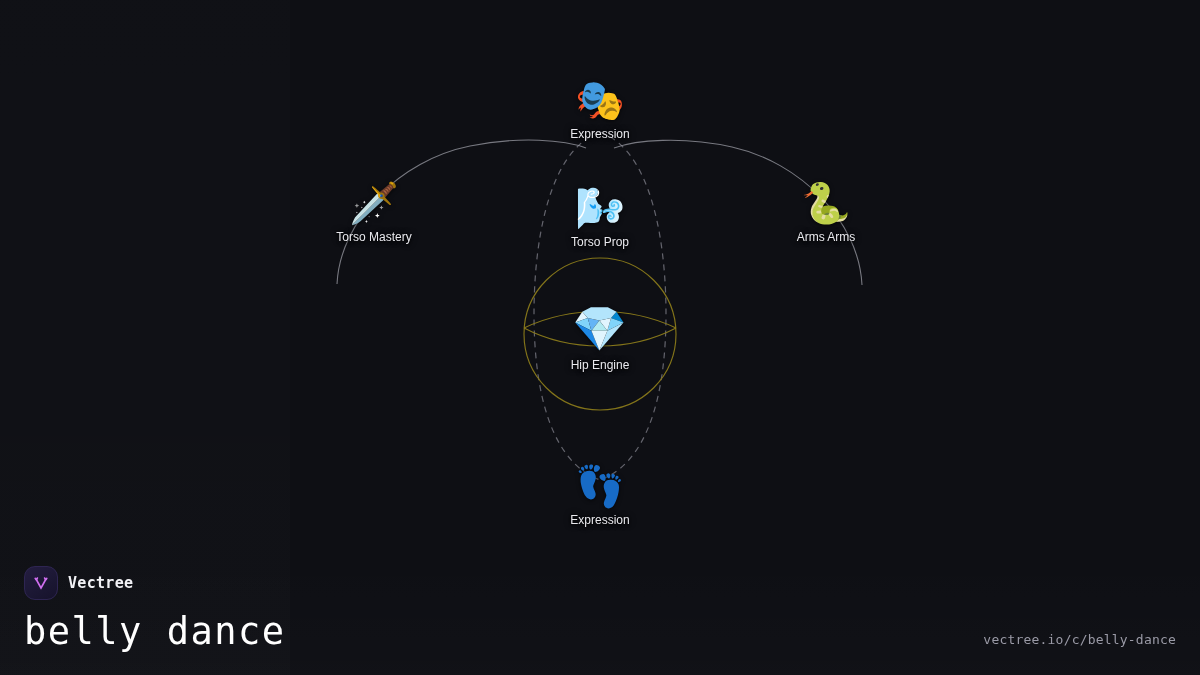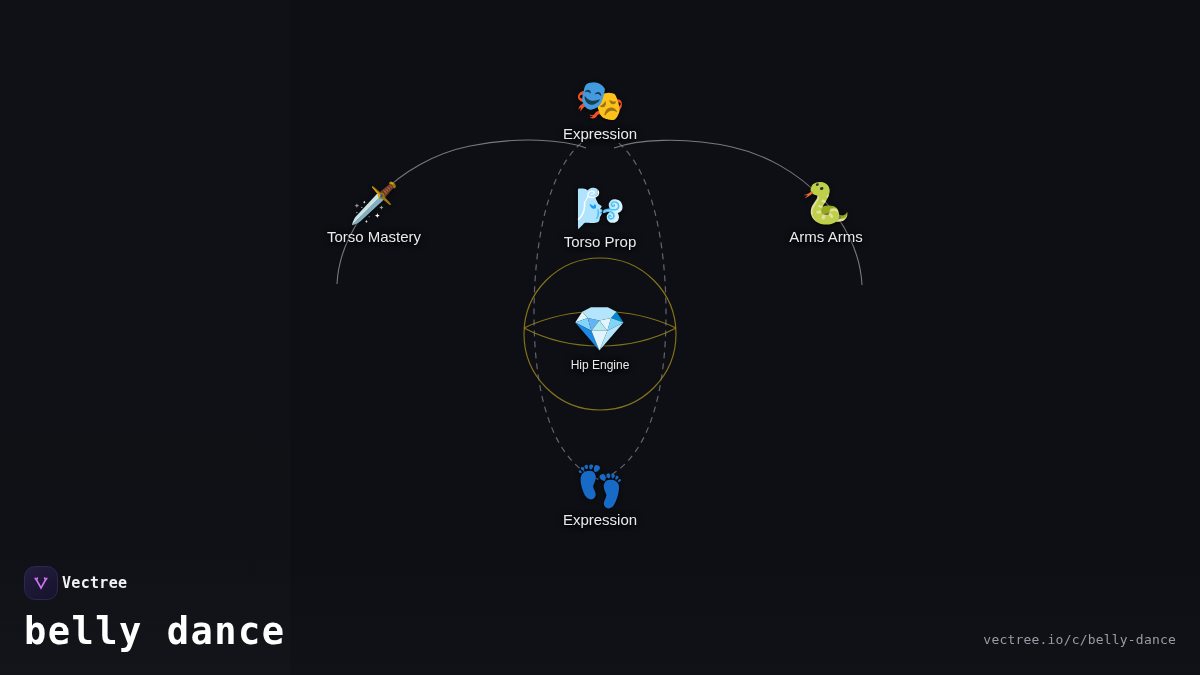--- a/index.html
+++ b/index.html
@@ -51,21 +51,21 @@
   .node-emoji {
     font-size:40px;
     line-height:44px;
     height:44px;
     display:block;
     text-align:center;
     filter:drop-shadow(0 1px 2px rgba(0,0,0,0.65));
   }
   .node-label {
     margin-top:4px;
-    font-size:15px;
+    font-size:12px;
     line-height:16px;
     color:#e9e9ee;
     text-align:center;
     white-space:nowrap;
     text-shadow:0 1px 3px rgba(0,0,0,0.9), 0 0 6px rgba(0,0,0,0.8);
   }
   .node.is-root .node-emoji { font-size:44px; line-height:48px; height:48px; }
   .node.is-root .node-label { font-size:12px; }
 
   
@@ -75,21 +75,21 @@
     width:1200px;
     height:115px;
     padding:0 24px 22px 24px;
     display:flex;
     flex-direction:column;
     justify-content:flex-end;
   }
   #brand-row {
     display:flex;
     align-items:center;
-    gap:4px;
+    gap:10px;
     margin-bottom:11px;
   }
   #brand-logo {
     width:34px; height:34px;
     border-radius:11px;
     background:linear-gradient(145deg,#241d40 0%,#1b1733 60%,#16122b 100%);
     border:1px solid #2e2552;
     display:flex; align-items:center; justify-content:center;
     flex:0 0 auto;
   }
@@ -97,21 +97,21 @@
   #brand-name {
     font-family:"DejaVu Sans Mono", monospace;
     font-size:15px;
     font-weight:bold;
     letter-spacing:0.3px;
     color:#f2f2f6;
   }
   #page-title {
     font-family:"DejaVu Sans Mono", monospace;
     font-size:37px;
-    font-weight:bold;
+    font-weight:normal;
     letter-spacing:1.5px;
     color:#ffffff;
     line-height:42px;
   }
   #footer-url {
     position:absolute;
     right:24px;
     bottom:28px;
     font-family:"DejaVu Sans Mono", monospace;
     font-size:13px;

